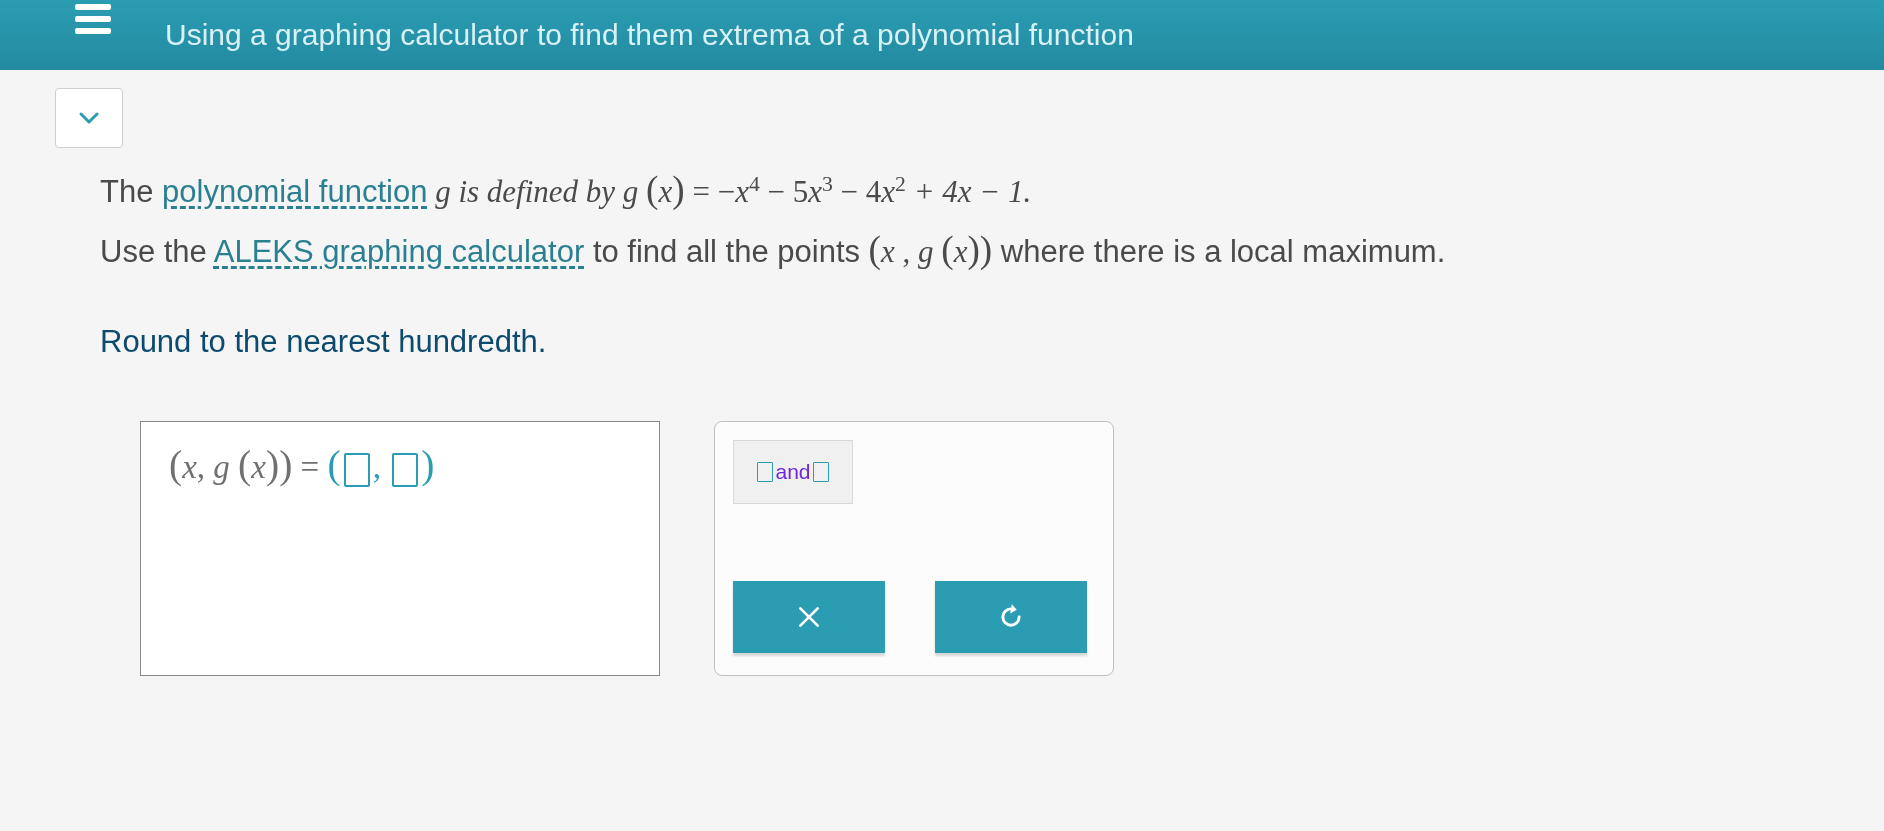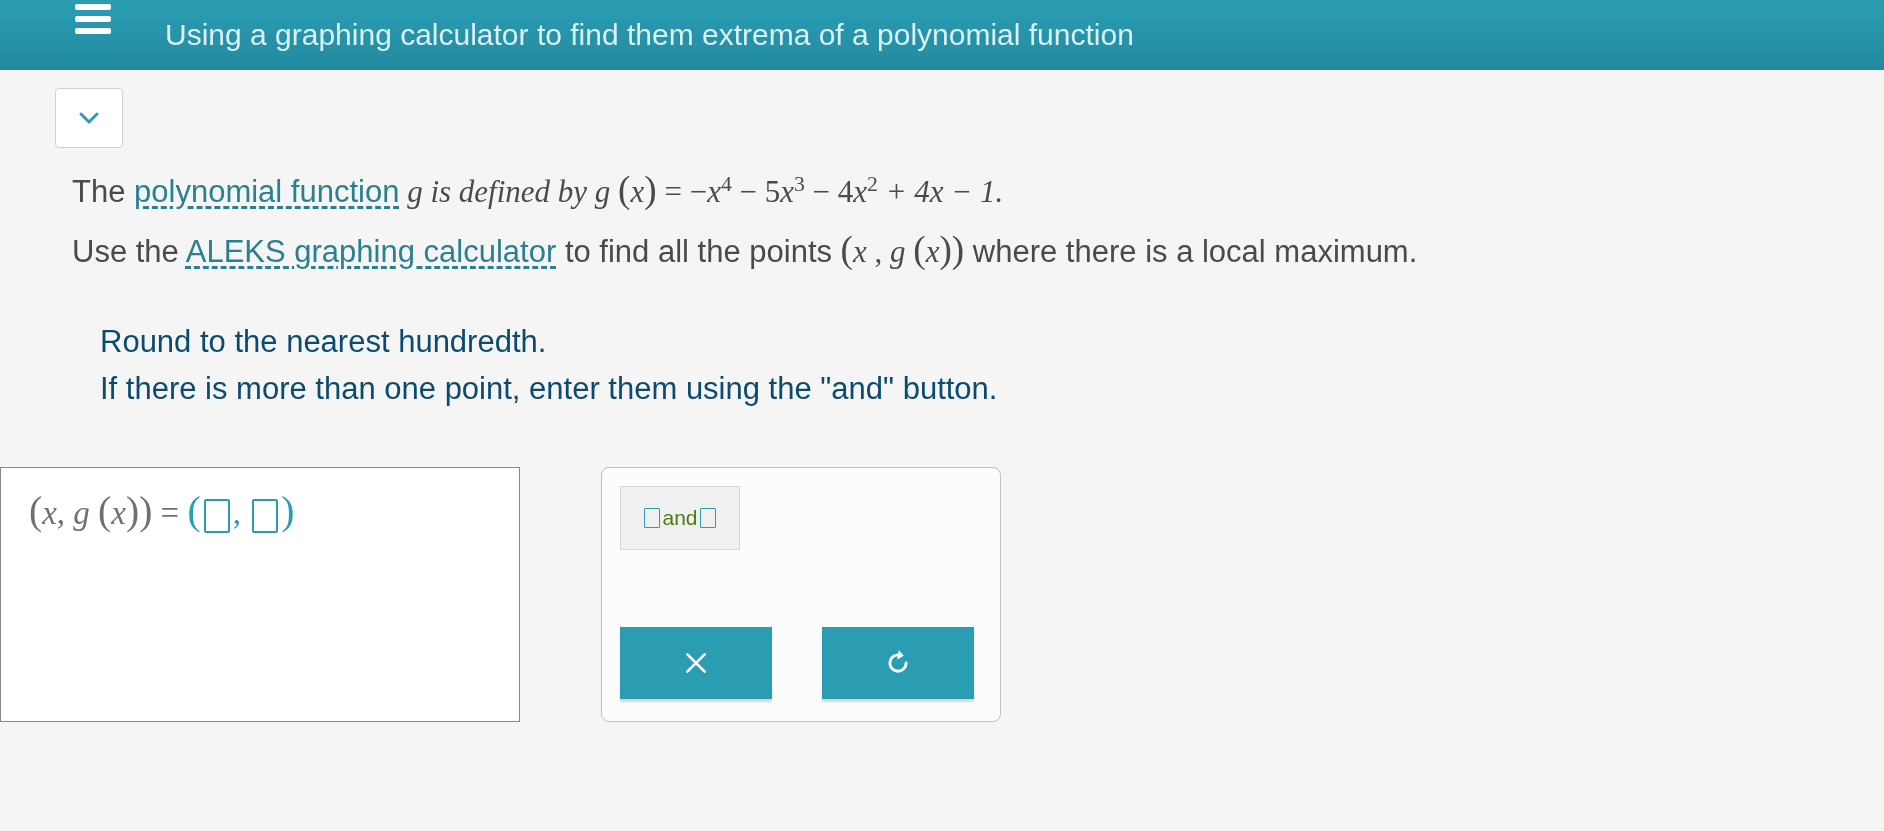--- a/index.html
+++ b/index.html
@@ -61,21 +61,21 @@
       display: flex;
       align-items: center;
       justify-content: center;
       cursor: pointer;
     }
     .chevron-down {
       width: 24px;
       height: 24px;
     }
     .problem-text {
-      margin-left: 72px;
+      margin-left: 100px;
       margin-top: 80px;
       font-size: 31px;
       color: #4a4a4a;
       line-height: 1.6;
     }
     .link-text {
       color: #2a8090;
       text-decoration: underline;
       text-decoration-style: dashed;
       text-underline-offset: 4px;
@@ -95,22 +95,23 @@
     }
     .instruction-text {
       margin-left: 100px;
       margin-top: 40px;
       font-size: 31px;
       color: #0c4a6e;
       line-height: 1.5;
     }
     .answer-row {
       display: flex;
+      margin-left: 140px;
       margin-top: 55px;
-      gap: 81px;
+      gap: 54px;
     }
     .answer-box {
       border: 1px solid #888;
       background: #fff;
       width: 520px;
       height: 255px;
       padding: 20px 28px;
       font-family: 'Times New Roman', serif;
       font-size: 33px;
       color: #707070;
@@ -136,21 +137,21 @@
     }
     .and-button {
       background: #f0f0f0;
       border: 1px solid #d8d8d8;
       width: 120px;
       height: 64px;
       display: flex;
       align-items: center;
       justify-content: center;
       font-size: 21px;
-      color: #4d7c0f;
+      color: #6d28d9;
       cursor: pointer;
       font-family: Arial, sans-serif;
     }
     .slot-small {
       display: inline-block;
       width: 16px;
       height: 20px;
       border: 1.5px solid #2a9db3;
       border-radius: 1px;
       vertical-align: middle;
@@ -207,21 +208,20 @@
     <div>
       <span>The </span><span class="link-text">polynomial function</span><span class="math-expr"> g is defined by </span><span class="math-expr"><span>g </span><span class="math-paren">(</span><span>x</span><span class="math-paren">)</span><span class="comma-upright"> = </span></span><span class="math-expr"><span class="comma-upright">−</span><span>x</span><sup class="math-sup">4</sup><span class="comma-upright"> − 5</span><span>x</span><sup class="math-sup">3</sup><span class="comma-upright"> − 4</span><span>x</span><sup class="math-sup">2</sup><span> + 4x − 1.</span></span>
     </div>
     <div>
       <span>Use the </span><span class="link-text">ALEKS graphing calculator</span><span> to find all the points </span><span class="math-expr"><span class="math-paren">(</span><span>x </span><span class="comma-upright">, </span><span>g </span><span class="math-paren">(</span><span>x</span><span class="math-paren">)</span><span class="math-paren">)</span></span><span> where there is a local maximum.</span>
     </div>
   </div>
 
   <div class="instruction-text">
     <div>Round to the nearest hundredth.</div>
-    <div>If there is more than one point, enter them using the "and" button.</div>
   </div>
 
   <div class="answer-row">
     <div class="answer-box">
       <span class="math-paren">(</span><span>x</span><span class="comma-upright">,  </span><span>g </span><span class="math-paren">(</span><span>x</span><span class="math-paren">)</span><span class="math-paren">)</span><span class="comma-upright">  =  </span><span class="math-paren" style="color:#2a9db3;">(</span><span class="input-slot"></span><span class="comma-upright" style="color:#2a9db3;">, </span><span class="input-slot"></span><span class="math-paren" style="color:#2a9db3;">)</span>
     </div>
 
     <div class="tool-panel">
       <div class="and-button">
         <span class="slot-small"></span>

